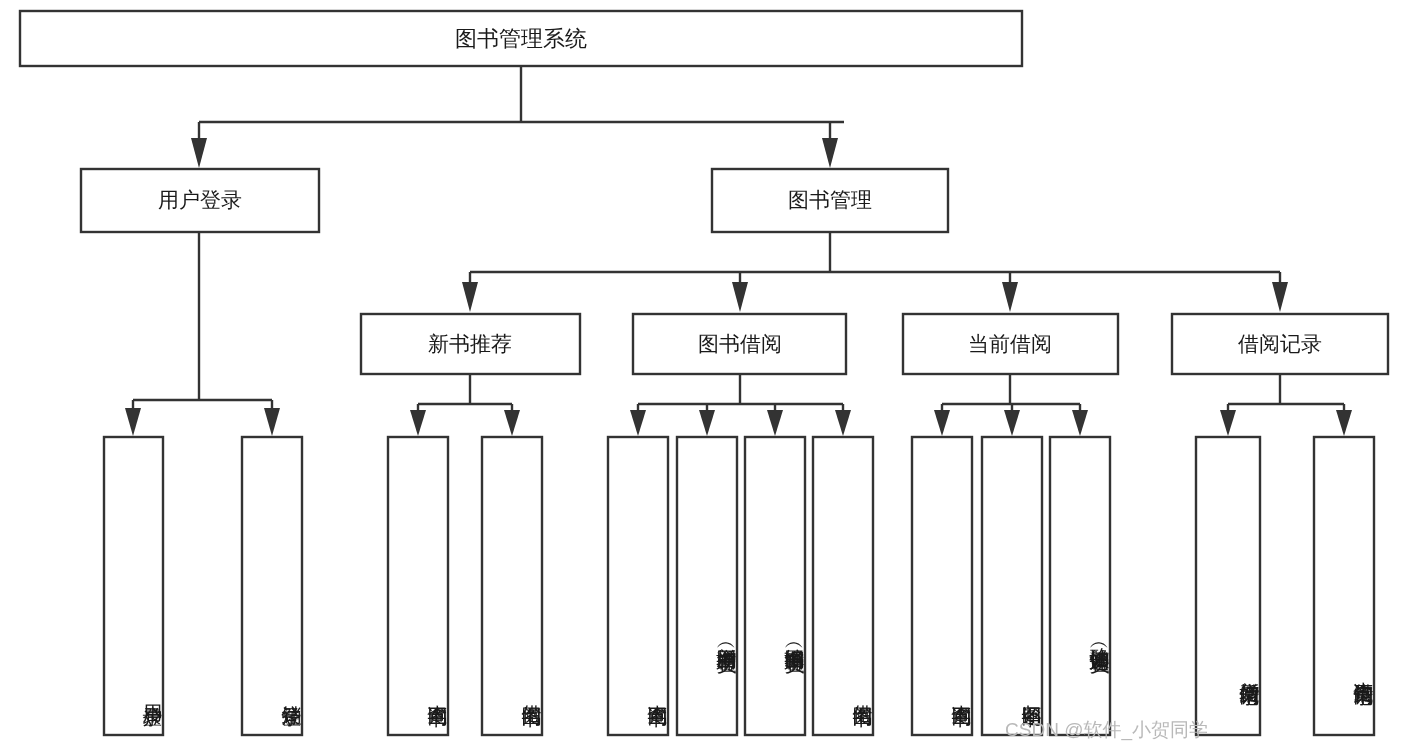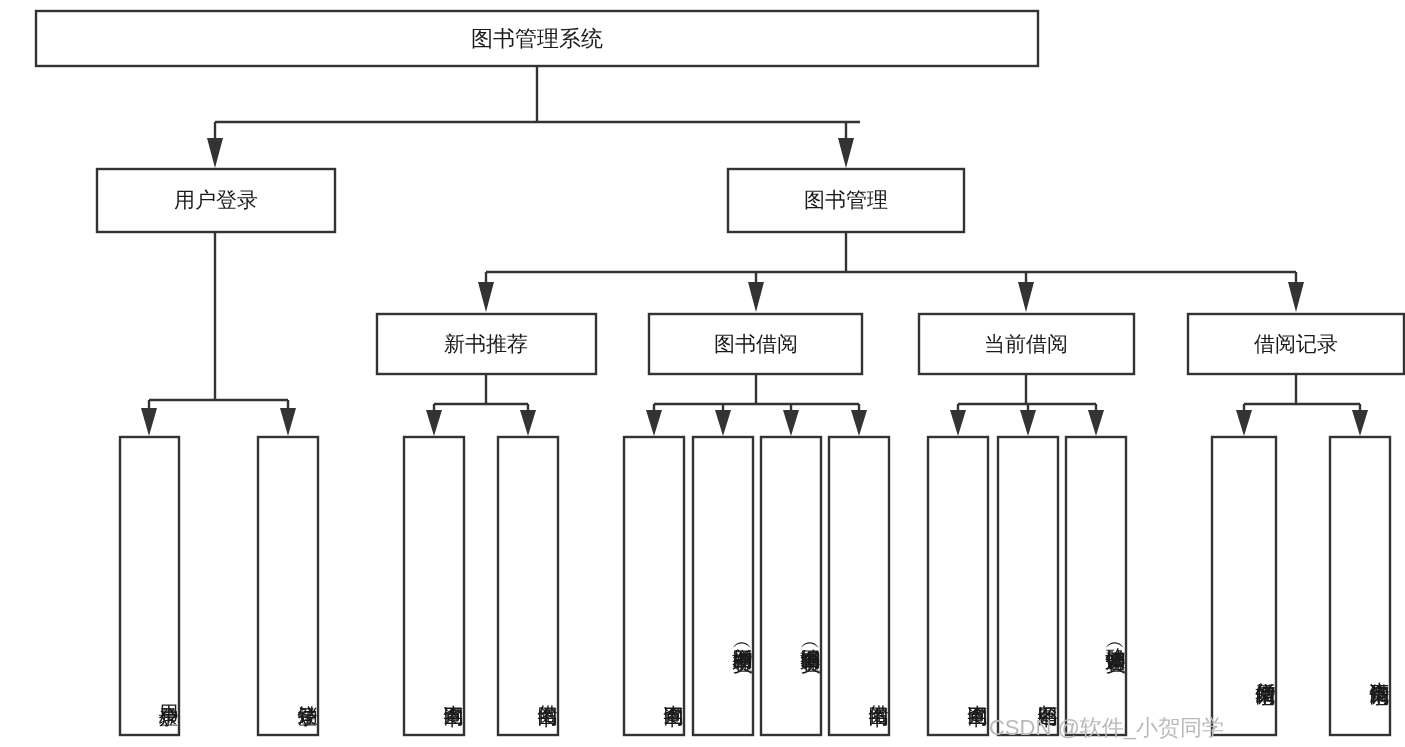--- a/index.html
+++ b/index.html
@@ -9,21 +9,21 @@
   }
   body {
     width: 1405px;
     height: 747px;
     font-family: "Liberation Sans", "DejaVu Sans", sans-serif;
     overflow: hidden;
     position: relative;
   }
   #diagram-root {
     position: absolute;
-    left: 16px; top: 0;
+    left: 0; top: 0;
     width: 1216px;
     height: 747px;
   }
   svg.diagram-canvas {
     display: block;
     width: 1405px;
     height: 747px;
   }
   .node-box {
     fill: #ffffff;
@@ -64,21 +64,21 @@
     align-items: flex-start;
     justify-content: center;
     white-space: nowrap;
     pointer-events: none;
   }
   .watermark {
     position: absolute;
     right: 8px;
     bottom: 4px;
     font-family: "Liberation Sans", "DejaVu Sans", sans-serif;
-    font-size: 22px;
+    font-size: 19px;
     color: #b9b9b9;
     white-space: nowrap;
     pointer-events: none;
   }
 </style>
 </head>
 <body>
 
 <div id="diagram-root">
 

